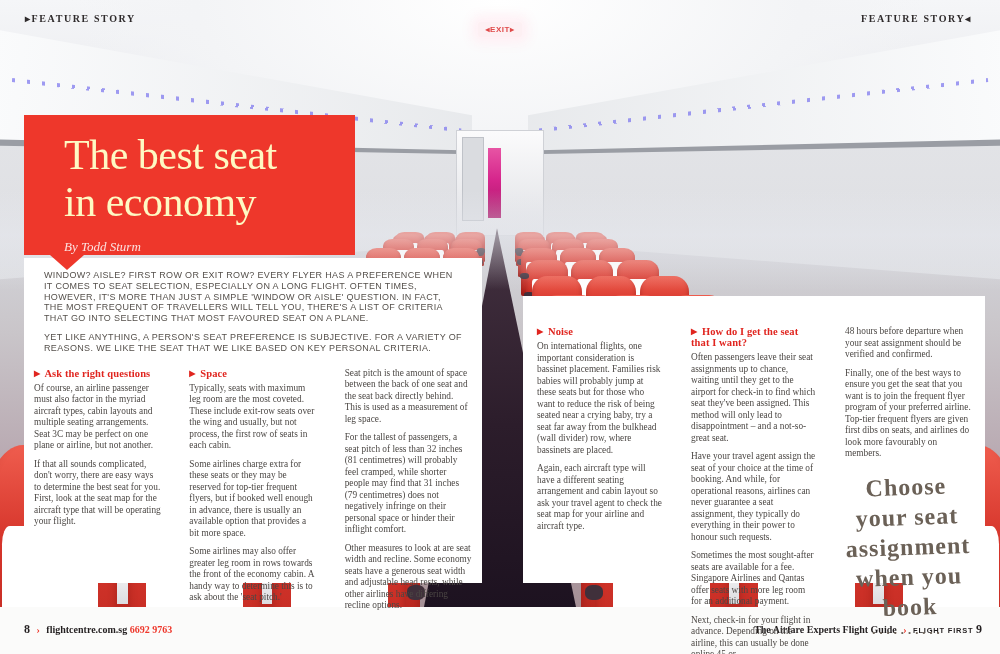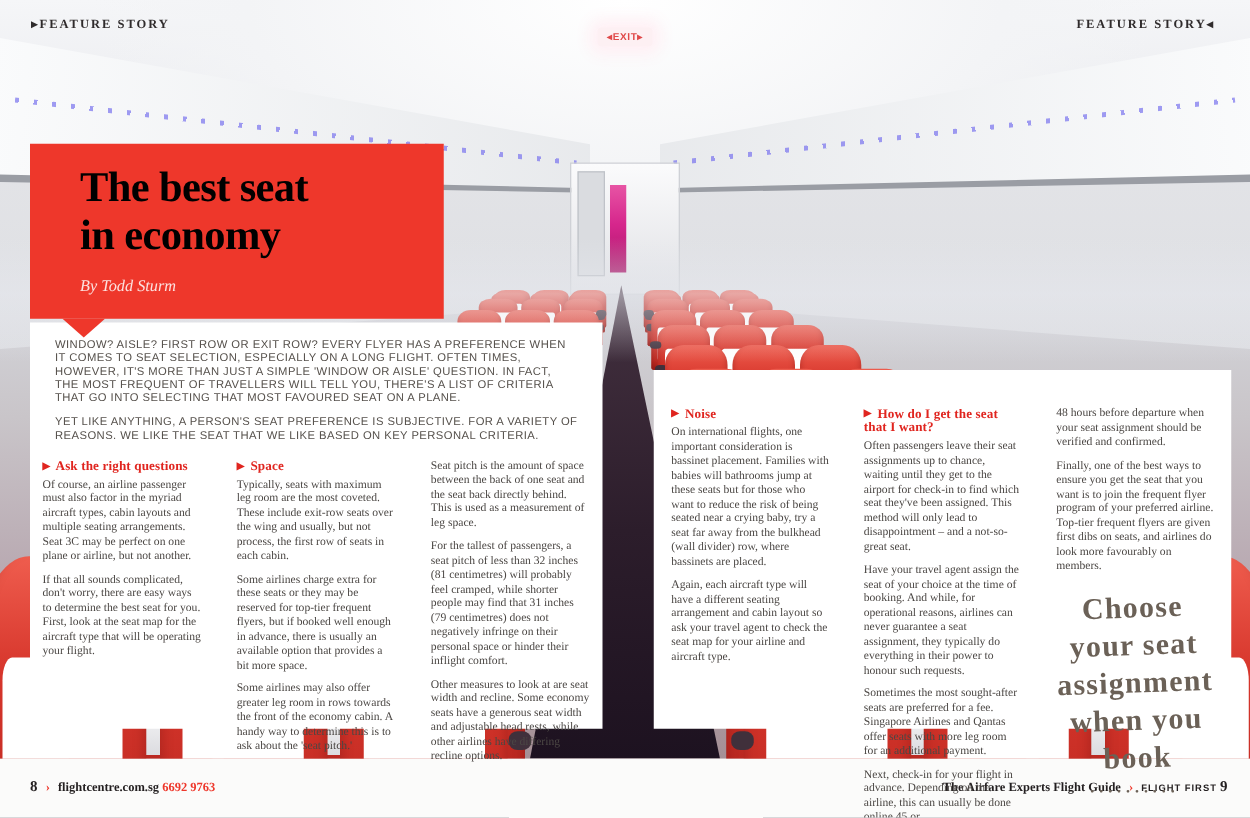--- a/index.html
+++ b/index.html
@@ -46,21 +46,21 @@
 
   
   .kicker { position:absolute; top:13px; z-index:25; font-weight:bold; font-size:10px;
             letter-spacing:1.6px; color:#2f2b2c; }
   .kicker-left { left:25px; }
   .kicker-right { right:28px; }
 
   
   .title-box { position:absolute; left:24px; top:115px; width:331px; height:140px; z-index:30;
             background:#ee372b; padding:17px 20px 0 40px; }
-  .title-box h1 { color:#000000; font-size:34px; line-height:1.13; font-weight:bold; letter-spacing:-.5px; }
+  .title-box h1 { color:#fef9c3; font-size:42px; line-height:1.13; font-weight:normal; letter-spacing:-.5px; }
   .byline { margin-top:12px; color:rgba(255,255,255,.85); font-style:italic; font-size:13px; }
   .title-tail { position:absolute; left:26px; bottom:-15px; width:0; height:0;
             border-left:17px solid transparent; border-right:17px solid transparent;
             border-top:15px solid #ee372b; }
 
   
   .panel { position:absolute; background:#ffffff; z-index:20; }
   .panel-left { left:24px; top:258px; width:458px; height:325px; padding:12px 10px 0 10px; }
   .panel-right { left:523px; top:296px; width:462px; height:287px; padding:30px 14px 0 14px; }
 
@@ -381,28 +381,28 @@
         <p>For the tallest of passengers, a seat pitch of less than 32 inches (81 centimetres) will probably feel cramped, while shorter people may find that 31 inches (79 centimetres) does not negatively infringe on their personal space or hinder their inflight comfort.</p>
         <p>Other measures to look at are seat width and recline. Some economy seats have a generous seat width and adjustable head rests, while other airlines have differing recline options.</p>
       </div>
     </div>
   </section>
 
   <section class="panel panel-right">
     <div class="cols" style="margin-top:0;">
       <div class="col">
         <h3><span class="mk">▶</span> <span>Noise</span></h3>
-        <p>On international flights, one important consideration is bassinet placement. Families with babies will bathrooms jump at these seats but for those who want to reduce the risk of being seated near a crying baby, try a seat far away from the bulkhead (wall divider) row, where bassinets are placed.</p>
+        <p>On international flights, one important consideration is bassinet placement. Families risk babies will probably jump at these seats but for those who want to reduce the risk of being seated near a crying baby, try a seat far away from the bulkhead (wall divider) row, where bassinets are placed.</p>
         <p>Again, each aircraft type will have a different seating arrangement and cabin layout so ask your travel agent to check the seat map for your airline and aircraft type.</p>
       </div>
       <div class="col">
         <h3><span class="mk">▶</span> <span>How do I get the seat that I want?</span></h3>
         <p>Often passengers leave their seat assignments up to chance, waiting until they get to the airport for check-in to find which seat they've been assigned. This method will only lead to disappointment – and a not-so-great seat.</p>
         <p>Have your travel agent assign the seat of your choice at the time of booking. And while, for operational reasons, airlines can never guarantee a seat assignment, they typically do everything in their power to honour such requests.</p>
-        <p>Sometimes the most sought-after seats are preferred for a fee. Singapore Airlines and Qantas offer seats with more leg room for an additional payment.</p>
+        <p>Sometimes the most sought-after seats are available for a fee. Singapore Airlines and Qantas offer seats with more leg room for an additional payment.</p>
         <p>Next, check-in for your flight in advance. Depending on the airline, this can usually be done online 45 or</p>
       </div>
       <div class="col">
         <p>48 hours before departure when your seat assignment should be verified and confirmed.</p>
         <p>Finally, one of the best ways to ensure you get the seat that you want is to join the frequent flyer program of your preferred airline. Top-tier frequent flyers are given first dibs on seats, and airlines do look more favourably on members.</p>
         <div class="pull-quote">Choose your seat assignment when you book</div>
         <div class="quote-dots">••••••••••</div>
       </div>
     </div>
   </section>

